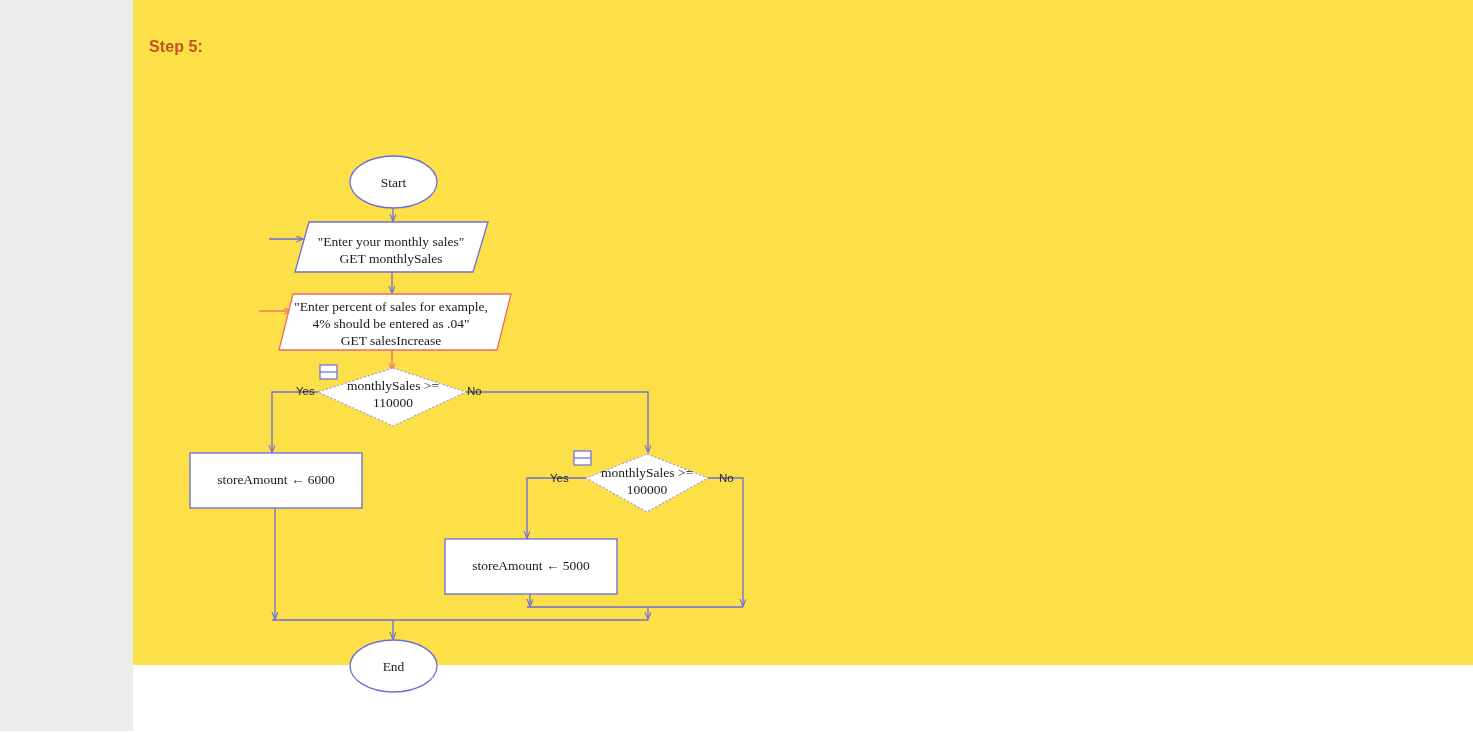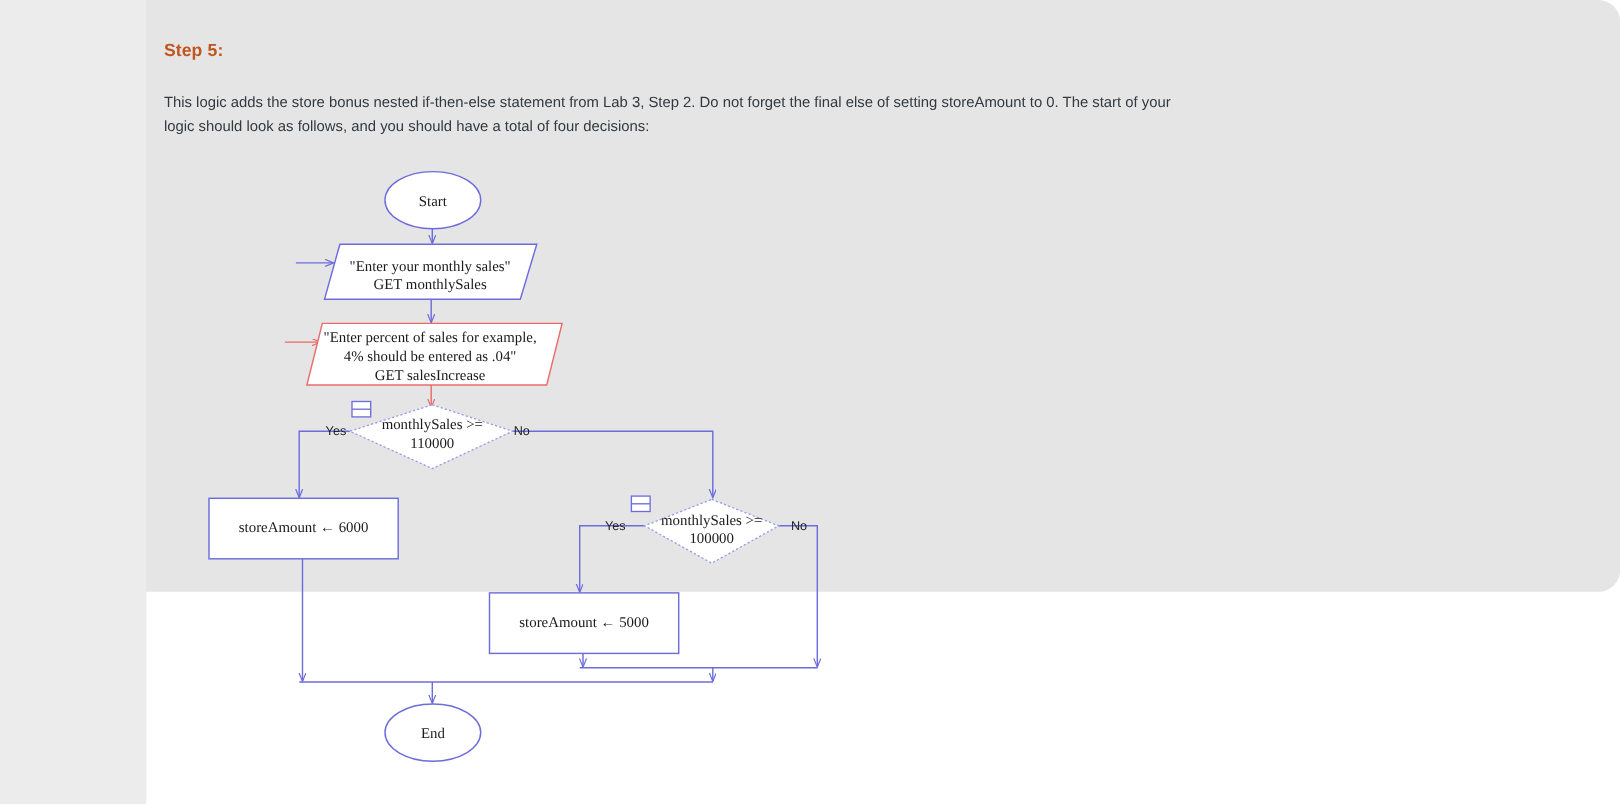--- a/index.html
+++ b/index.html
@@ -11,23 +11,22 @@
   body {
     width: 1473px;
     height: 733px;
     overflow: hidden;
     font-family: "Liberation Sans", sans-serif;
     position: relative;
   }
   #page {
     position: relative;
     width: 1473px;
-    height: 538px;
-    background: #e5e5e5;
-    border-radius: 20px;
+    height: 665px;
+    background: #fde047;
   }
   #left-rail {
     position: absolute;
     left: 0;
     top: 0;
     width: 133px;
     height: 731px;
     background: #ececec;
   }
   #content {
@@ -79,21 +78,20 @@
 </style>
 </head>
 <body>
 
 <div id="page">
 
   <div id="left-rail"></div>
 
   <div id="content">
     <div id="step-title">Step 5:</div>
-    <div id="intro-text">This logic adds the store bonus nested if-then-else statement from Lab 3, Step 2.  Do not forget the final else of setting storeAmount to 0.  The start of your logic should look as follows, and you should have a total of four decisions:</div>
   </div>
 
   <div id="flow-wrap">
     <svg class="flow" width="1473" height="733" viewBox="0 0 1473 733">
       <defs>
         <marker id="ah-blue" markerWidth="9" markerHeight="9" refX="7.5" refY="3.2" orient="auto" markerUnits="userSpaceOnUse">
           <path d="M0,0 L8,3.2 L0,6.4" fill="none" stroke="#6c6cdc" stroke-width="1.1"></path>
         </marker>
         <marker id="ah-red" markerWidth="9" markerHeight="9" refX="7.5" refY="3.2" orient="auto" markerUnits="userSpaceOnUse">
           <path d="M0,0 L8,3.2 L0,6.4" fill="none" stroke="#ea6b6b" stroke-width="1.1"></path>

